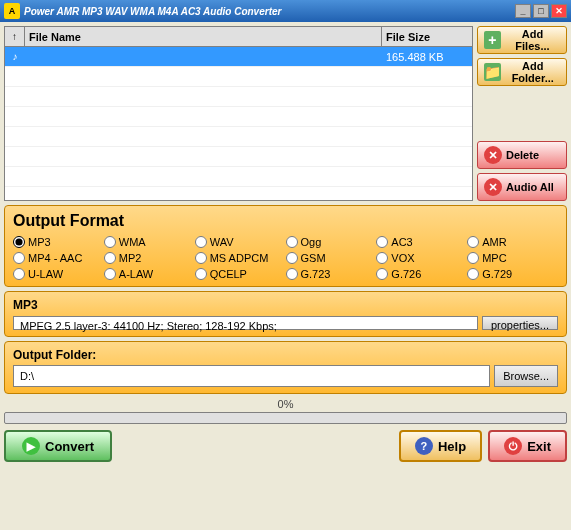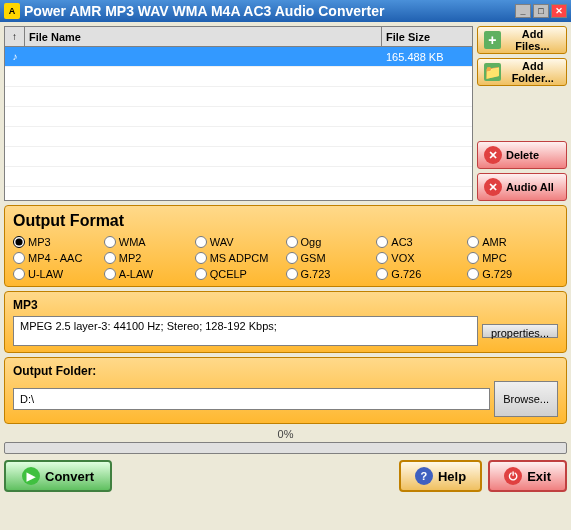--- a/index.html
+++ b/index.html
@@ -26,22 +26,23 @@
       width: 16px;
       height: 16px;
       margin-right: 4px;
       background: #ffd700;
       border-radius: 2px;
       display: flex; align-items: center; justify-content: center;
       font-size: 9px; color: #000; font-weight: bold;
     }
     .title-bar-text {
       flex: 1;
-      font-size: 14px;
-      font-weight: bold;
+      font-size: 10px;
+      font-weight: bold;
+      font-style: italic;
     }
     .title-bar-buttons {
       display: flex;
       gap: 2px;
     }
     .title-btn {
       width: 16px; height: 14px;
       background: #c0c0c0;
       border: 1px solid #808080;
       cursor: pointer;
@@ -194,21 +195,21 @@
     .mp3-row {
       display: flex;
       gap: 4px;
       align-items: center;
     }
     .mp3-desc {
       flex: 1;
       border: 1px solid #808080;
       background: white;
       padding: 3px 6px;
-      height: 30px;
+      height: 14px;
       font-size: 11px;
     }
     .properties-btn {
       padding: 2px 8px;
       background: linear-gradient(to bottom, #f0f0f0, #d0d0d0);
       border: 1px solid #808080;
       cursor: pointer;
       font-size: 11px;
       height: 14px;
     }
@@ -229,21 +230,21 @@
       padding: 3px 6px;
       height: 22px;
       font-size: 11px;
     }
     .browse-btn {
       padding: 2px 8px;
       background: linear-gradient(to bottom, #f0f0f0, #d0d0d0);
       border: 1px solid #808080;
       cursor: pointer;
       font-size: 11px;
-      height: 36px;
+      height: 22px;
     }
 
     
     .progress-section {
       display: flex;
       flex-direction: column;
       align-items: center;
       gap: 2px;
     }
     .progress-label {

